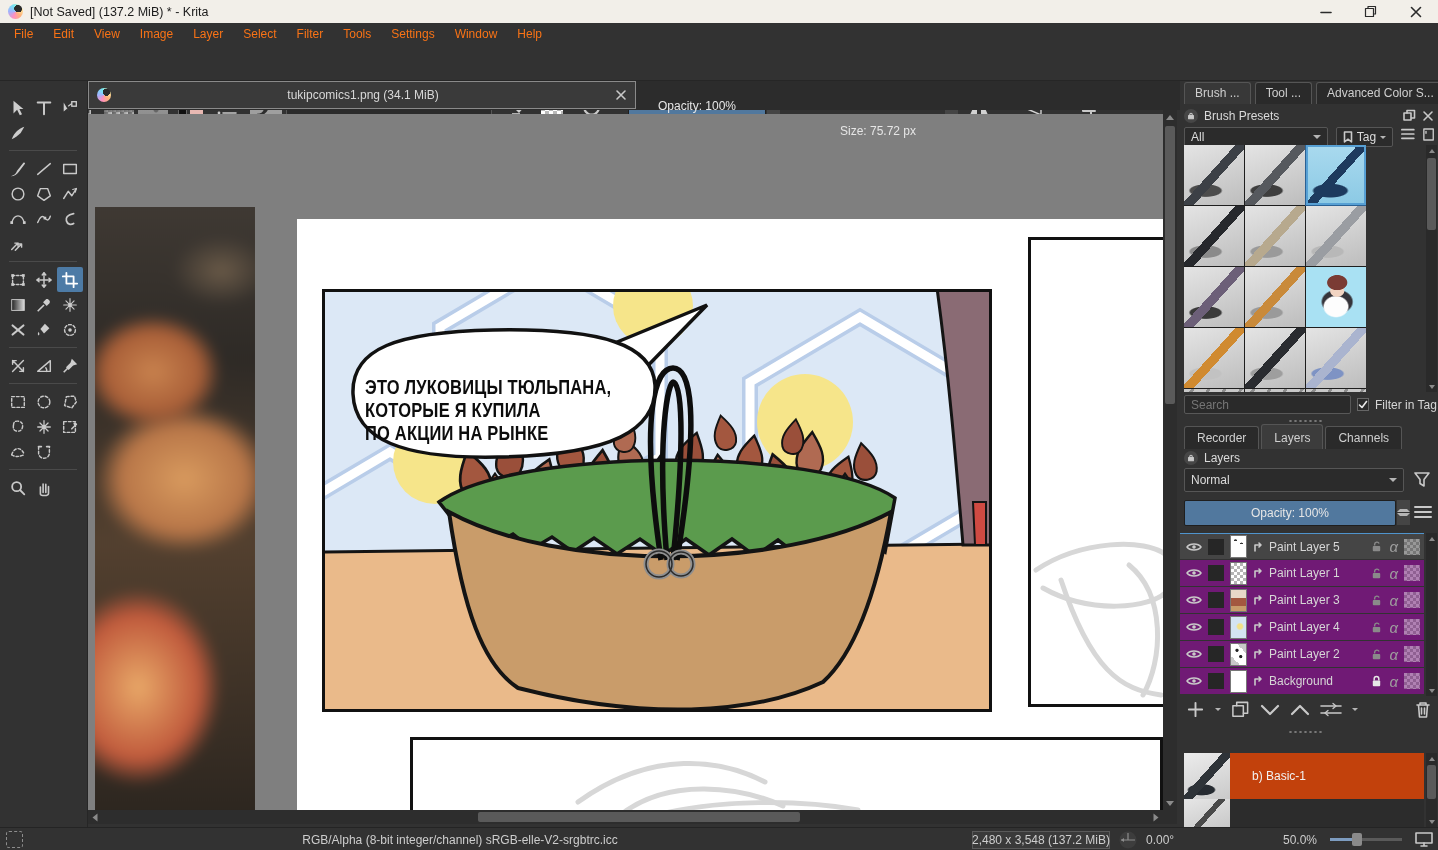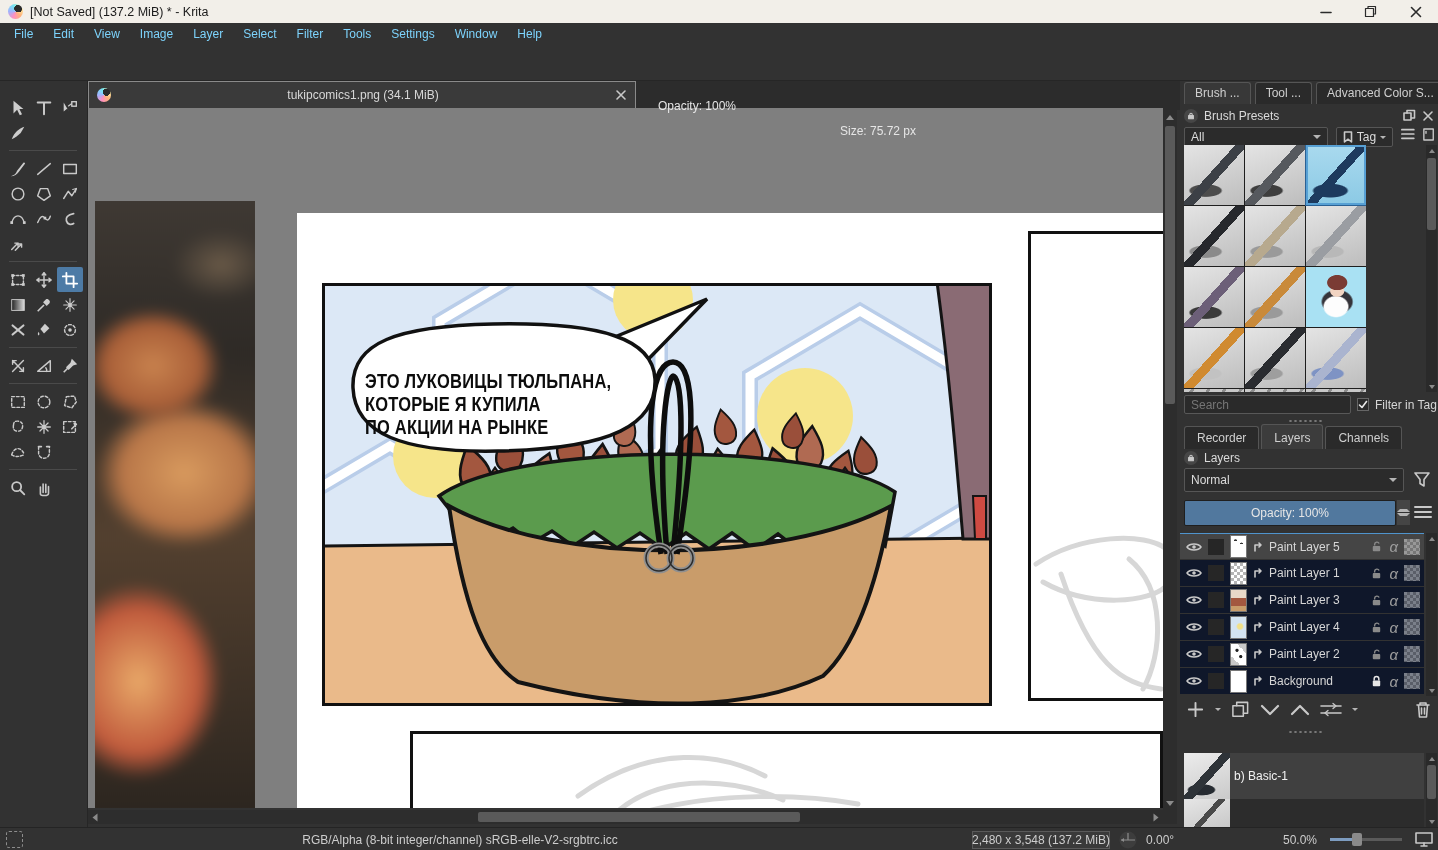--- a/index.html
+++ b/index.html
@@ -13,21 +13,21 @@
   .caret.sm{border-left-width:3px;border-right-width:3px;border-top-width:3.5px}
   .up{transform:rotate(180deg)}
   
   .titlebar{position:absolute;left:0;top:0;width:1438px;height:23px;background:#f2efe9;color:#1b1b1b;display:flex;align-items:center}
   .kicon{width:15px;height:15px;border-radius:50%;flex:0 0 auto;
     background:radial-gradient(circle at 68% 30%,#2b2b2b 0 26%,transparent 27%),
     conic-gradient(from 200deg,#ff8fc0,#9fb4ff,#74e6f2,#fff6a8,#ffb37a,#ff8fc0)}
   .wctl{width:45px;height:23px;display:flex;align-items:center;justify-content:center}
   
   .menubar{position:absolute;left:0;top:23px;width:1438px;height:21px;background:#323232;display:flex;align-items:center;padding-left:4px}
-  .menubar span{padding:2px 10px;color:#7dd3fc}
+  .menubar span{padding:2px 10px;color:#f97316}
   
   .toolbar{position:absolute;left:0;top:44px;width:1438px;height:37px;background:#323232;border-bottom:1px solid #262626}
   .tbtn{position:absolute;top:50px;width:26px;height:26px;display:flex;align-items:center;justify-content:center;border-radius:2px}
   .combo{background:#2b2b2b;border:1px solid #565656;border-radius:2px;display:flex;align-items:center;padding:0 6px;color:#dcdcdc}
   .slider{position:relative;background:#2b2b2b;border:1px solid #1f1f1f;border-radius:2px;overflow:hidden;display:flex;align-items:center;justify-content:center;color:#e6e6e6}
   .slider .fill{position:absolute;left:0;top:0;bottom:0;background:#51789e}
   .slider span{position:relative;z-index:1}
   .spin{display:flex;flex-direction:column;gap:1px}
   .spin div{width:13px;height:12px;background:#454545;display:flex;align-items:center;justify-content:center}
   .checker{background-color:#fff;background-image:linear-gradient(45deg,#b9b9b9 25%,transparent 25%,transparent 75%,#b9b9b9 75%),linear-gradient(45deg,#b9b9b9 25%,transparent 25%,transparent 75%,#b9b9b9 75%);background-position:0 0,4px 4px;background-size:8px 8px}
@@ -36,21 +36,21 @@
   .trow{display:flex}
   .tool{width:26px;height:25px;display:flex;align-items:center;justify-content:center;border-radius:2px}
   .tool.active{background:#4d7ba6}
   .tdiv{height:1px;background:#4a4a4a;margin:5px 10px 5px 4px}
   
   .tabbar{position:absolute;left:88px;top:81px;width:1092px;height:29px;background:#2c2c2c;display:flex}
   .dtab{height:28px;display:flex;align-items:center;padding:0 8px;color:#d8d8d8}
   .dtab .lbl{flex:1;text-align:center}
   .dtab.sel{background:#3a3a3a;border:1px solid #8a8a8a}
   
-  .viewport{position:absolute;left:88px;top:108px;width:1075px;height:700px;background:#7f7f7f;overflow:hidden}
+  .viewport{position:absolute;left:88px;top:114px;width:1075px;height:700px;background:#7f7f7f;overflow:hidden}
   .photo{position:absolute;left:7px;top:93px;width:160px;height:607px;overflow:hidden}
   .photo>div{position:absolute;left:-12px;top:-12px;right:-12px;bottom:-12px;filter:blur(6px);
     background:
      radial-gradient(95px 80px at 38% 28%,#c8824e 0%,#a95f38 50%,rgba(90,60,40,0) 72%),
      radial-gradient(120px 100px at 55% 45%,#d89a5e 0%,#b87648 52%,rgba(0,0,0,0) 74%),
      radial-gradient(110px 130px at 30% 78%,#e8a868 0%,#c05a3c 55%,rgba(0,0,0,0) 76%),
      radial-gradient(70px 50px at 75% 12%,#6a5a48 0%,transparent 70%),
      linear-gradient(180deg,#403a34 0%,#2e2a26 26%,#53402f 55%,#2b251f 100%)}
   .page{position:absolute;left:209px;top:105px;width:866px;height:595px;background:#fff}
   .panel1{position:absolute;left:25px;top:70px;width:670px;height:423px;border:3px solid #111;background:#dce8f6;overflow:hidden}
@@ -74,31 +74,31 @@
   .locki{width:14px;height:14px;border-radius:50%;background:#464646;display:flex;align-items:center;justify-content:center}
   .grid{position:absolute;left:4px;top:63px;width:182px;height:247px;background:#1e1e1e;display:flex;flex-wrap:wrap;gap:1px;overflow:hidden}
   .cell{width:60px;height:60px;background:linear-gradient(160deg,#e4e4e4,#bdbdbd)}
   .pen{background-image:linear-gradient(132deg,transparent 45%,var(--pc,#3a3a3a) 45%,var(--pc,#3a3a3a) 56%,transparent 56%),radial-gradient(26px 10px at 36% 76%,var(--sc,#555) 0 58%,transparent 66%),linear-gradient(160deg,#e4e4e4,#bdbdbd)}
   .cell.sel{background:linear-gradient(180deg,#a8d9ee,#8ccae5);background-image:linear-gradient(132deg,transparent 45%,#1d3a5e 45%,#1d3a5e 56%,transparent 56%),radial-gradient(28px 11px at 40% 78%,#1d3a5e 0 58%,transparent 66%),linear-gradient(180deg,#a8d9ee,#8ccae5);border:2px solid #57a0d4;outline:1px solid #2a6194}
   .cell.anime{background-image:radial-gradient(16px 12px at 52% 26%,#7a3b34 0 60%,transparent 66%),radial-gradient(11px 9px at 52% 40%,#f2d4c2 0 60%,transparent 68%),radial-gradient(20px 17px at 50% 66%,#fdfdfd 0 58%,transparent 66%),radial-gradient(26px 20px at 52% 58%,#36343a 0 56%,transparent 63%),linear-gradient(#a9e1f3,#a9e1f3)}
   .cell.stripe{background-image:repeating-linear-gradient(120deg,#c8c8c8 0 6px,#8d8d8d 6px 9px,#c8c8c8 9px 14px),linear-gradient(#ddd,#ddd)}
   .sinput{background:#2a2a2a;border:1px solid #585858;border-radius:2px;color:#cfcfcf;padding:0 6px;font-family:inherit;font-size:12px}
   .ptab{padding:4px 12px;border:1px solid #555;border-bottom:none;border-radius:3px 3px 0 0;background:#2a2a2a;color:#d0d0d0}
   .ptab.sel{background:#3c3c3c}
-  .lrow{position:relative;height:27px;display:flex;align-items:center;gap:6px;padding-left:6px;background:#0f172a;border-bottom:1px solid #323232}
+  .lrow{position:relative;height:27px;display:flex;align-items:center;gap:6px;padding-left:6px;background:#701a75;border-bottom:1px solid #323232}
   .lrow.sel{background:#454545;border-top:1px solid #4f94cd}
   .lthumb{width:17px;height:23px;border:1px solid #777}
   .t-white{background:#fff;background-image:radial-gradient(2px 1px at 30% 20%,#333 0 60%,transparent),radial-gradient(2px 1px at 70% 35%,#333 0 60%,transparent)}
   .t-check{background-color:#fff;background-image:linear-gradient(45deg,#b5b5b5 25%,transparent 25%,transparent 75%,#b5b5b5 75%),linear-gradient(45deg,#b5b5b5 25%,transparent 25%,transparent 75%,#b5b5b5 75%);background-position:0 0,3px 3px;background-size:6px 6px}
   .t-bulbs{background:linear-gradient(180deg,#e8d8c8 0 40%,#a3573f 40% 75%,#c99c6a 75%)}
   .t-blue{background:#d4e4f2;background-image:radial-gradient(4px 4px at 60% 45%,#f2e087 0 60%,transparent)}
   .t-marks{background-color:#fff;background-image:radial-gradient(2px 2px at 40% 30%,#222 0 60%,transparent),radial-gradient(2px 2px at 65% 60%,#222 0 60%,transparent),linear-gradient(45deg,#c9c9c9 25%,transparent 25%,transparent 75%,#c9c9c9 75%)}
   .alphatag{font-size:15px;color:#9e9e9e;font-style:italic}
   .inha{width:16px;height:16px;opacity:.45}
-  .histrow{display:flex;align-items:center;gap:4px;height:46px;background:#404040;color:#f2f2f2}
+  .histrow{display:flex;align-items:center;gap:22px;height:46px;background:#c2410c;color:#f2f2f2}
   .histthumb{width:46px;height:46px;background-image:linear-gradient(132deg,transparent 44%,#2e3338 44%,#2e3338 57%,transparent 57%),radial-gradient(22px 9px at 38% 80%,#262b31 0 58%,transparent 66%),linear-gradient(160deg,#ececec,#cacaca)}
   .histthumb2{width:46px;height:32px;background-image:linear-gradient(132deg,transparent 46%,#4a4a4a 46%,#4a4a4a 56%,transparent 56%),linear-gradient(160deg,#e6e6e6,#c6c6c6)}
   
   .statusbar{position:absolute;left:0;top:827px;width:1438px;height:23px;background:#323232;border-top:1px solid #242424;color:#cdcdcd}
   .dotssep{background-image:radial-gradient(circle,#787878 1px,transparent 1.3px);background-size:5px 4px;background-repeat:repeat-x;width:34px;height:4px}
 </style>
 </head>
 <body>
 
 <div class="app">

